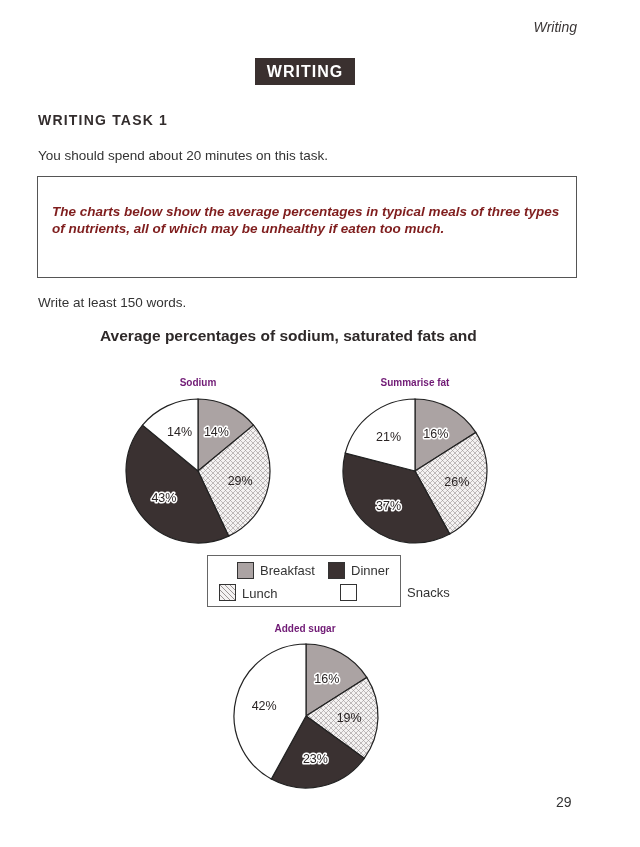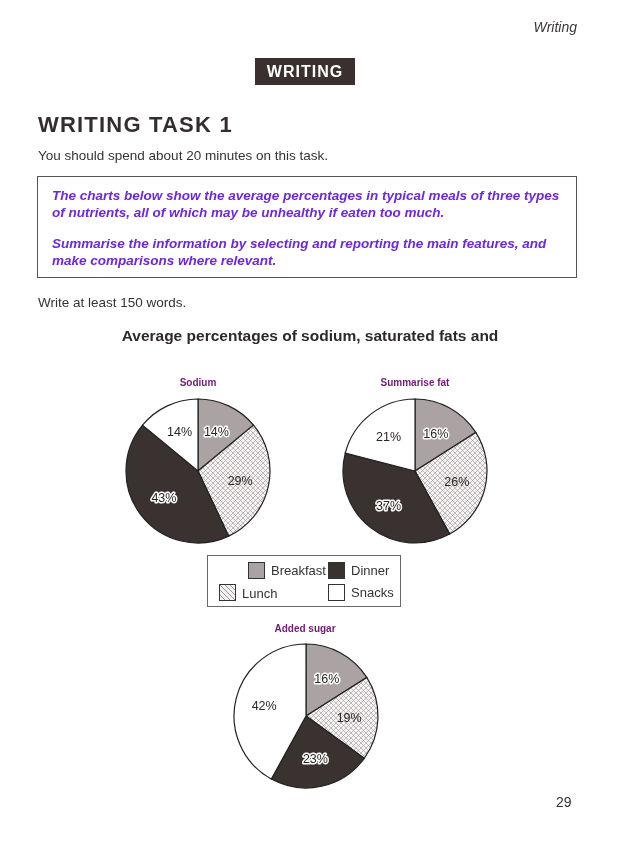--- a/index.html
+++ b/index.html
@@ -1,45 +1,44 @@
 <!DOCTYPE html>
 <html><head>
 <meta charset="utf-8">
 <style>
   html, body { margin:0; padding:0; background:#fff; }
   body { width:640px; height:847px; position:relative; overflow:hidden;
          font-family:"Liberation Sans", sans-serif; color:#2b2626; }
   .running-head { position:absolute; right:63px; top:19px; font-size:14px; font-style:italic; color:#3a3535; }
   .section-badge { position:absolute; left:255px; top:58px; width:100px; height:27px; background:#3a302f;
                    color:#fff; font-weight:bold; font-size:16px; letter-spacing:1px; text-align:center; line-height:27px; }
-  .task-title { position:absolute; left:38px; top:112px; font-size:22px; font-weight:bold; letter-spacing:1.2px; color:#332d2d; }
+  .task-title { position:absolute; left:38px; top:112px; font-size:14px; font-weight:bold; letter-spacing:1.2px; color:#332d2d; }
   .time-note { position:absolute; left:38px; top:148px; font-size:13.5px; color:#333; }
   .prompt-box { position:absolute; left:37px; top:176px; width:540px; height:102px; border:1.5px solid #555;
-                box-sizing:border-box; padding:10px 14px; font-style:italic; font-weight:bold; font-size:13.5px; color:#6d28d9; line-height:17px; }
+                box-sizing:border-box; padding:26px 14px; font-style:italic; font-weight:bold; font-size:13.5px; color:#7f1d1d; line-height:17px; }
   .prompt-box p { margin:0 0 14px 0; }
   .word-note { position:absolute; left:38px; top:295px; font-size:13.5px; color:#333; }
-  .chart-title { position:absolute; left:100px; top:327px; width:420px; text-align:center; font-weight:bold; font-size:15.5px; line-height:18px; color:#2e2929; }
+  .chart-title { position:absolute; left:100px; top:327px; width:420px; text-align:left; font-weight:bold; font-size:15.5px; line-height:18px; color:#2e2929; }
   .pie-wrap { position:absolute; }
   .pie-label { position:absolute; width:180px; text-align:center; font-weight:bold; font-size:10px; color:#701a75; }
   .legend { position:absolute; left:207px; top:555px; width:194px; height:52px; border:1px solid #666; box-sizing:border-box; }
   .legend-item { position:absolute; display:flex; align-items:center; font-size:13px; color:#333; }
   .swatch { width:17px; height:17px; border:1px solid #333; box-sizing:border-box; margin-right:6px; }
   .page-number { position:absolute; left:556px; top:794px; font-size:14px; color:#333; }
   svg text { font-family:"Liberation Sans", sans-serif; }
 </style>
 </head>
 <body>
 
 <div class="running-head">Writing</div>
 <div class="section-badge">WRITING</div>
 <div class="task-title">WRITING TASK 1</div>
 <div class="time-note">You should spend about 20 minutes on this task.</div>
 <div class="prompt-box">
   <p>The charts below show the average percentages in typical meals of three types of nutrients, all of which may be unhealthy if eaten too much.</p>
-  <p>Summarise the information by selecting and reporting the main features, and make comparisons where relevant.</p>
 </div>
 <div class="word-note">Write at least 150 words.</div>
 
 <div class="chart-title">
   <div>Average percentages of sodium, saturated fats and</div>
 </div>
 
 <div class="pie-label" style="left:108px; top:377px;">Sodium</div>
 <div class="pie-wrap" style="left:123px; top:398px;"><svg xmlns="http://www.w3.org/2000/svg" width="150" height="150" viewBox="0 0 150 150">
       <defs>
@@ -74,33 +73,33 @@
       <path d="M75,73 L5.26,55.09 A72,72 0 0 1 75.00,1.00 Z" fill="#ffffff" stroke="#222222" stroke-width="1.2"></path>
       <text x="95.8" y="39.6" text-anchor="middle" font-size="12.5" fill="#fff" stroke="#fff" stroke-width="3" stroke-linejoin="round">16%</text>
       <text x="95.8" y="39.6" text-anchor="middle" font-size="12.5" fill="#2a2424">16%</text>
       <text x="116.8" y="88.2" text-anchor="middle" font-size="12.5" fill="#2a2424">26%</text>
       <text x="48.5" y="111.6" text-anchor="middle" font-size="12.5" fill="#fff" stroke="#fff" stroke-width="3" stroke-linejoin="round">37%</text>
       <text x="48.5" y="111.6" text-anchor="middle" font-size="12.5" fill="#2a2424">37%</text>
       <text x="48.5" y="43.4" text-anchor="middle" font-size="12.5" fill="#2a2424">21%</text>
     </svg></div>
 
 <div class="legend">
-  <div class="legend-item" style="left:22px; top:6px;padding-left:18px;">
+  <div class="legend-item" style="left:11px; top:6px;padding-left:18px;">
     <div class="swatch" style="background: rgb(171, 163, 163);"></div>
     <span>Breakfast</span>
   </div>
   <div class="legend-item" style="left:11px; top:28px;align-items:flex-end;">
     <div class="swatch" style="background: repeating-linear-gradient(45deg, rgb(154, 148, 148) 0px, rgb(154, 148, 148) 0.6px, rgb(244, 242, 242) 0.6px, rgb(244, 242, 242) 3.5px), rgb(244, 242, 242);"></div>
     <span>Lunch</span>
   </div>
   <div class="legend-item" style="left:120px; top:6px;">
     <div class="swatch" style="background: rgb(58, 49, 49);"></div>
     <span>Dinner</span>
   </div>
-  <div class="legend-item" style="left:120px; top:28px;">
+  <div class="legend-item" style="left:132px; top:28px;gap:44px;">
     <div class="swatch" style="background: rgb(255, 255, 255);"></div>
     <span>Snacks</span>
   </div>
 </div>
 
 <div class="pie-label" style="left:215px; top:623px;">Added sugar</div>
 <div class="pie-wrap" style="left:231px; top:643px;"><svg xmlns="http://www.w3.org/2000/svg" width="150" height="150" viewBox="0 0 150 150">
       <defs>
         <pattern id="hatchP" width="5" height="5" patternUnits="userSpaceOnUse">
   <rect width="5" height="5" fill="#f4f2f2"></rect>

